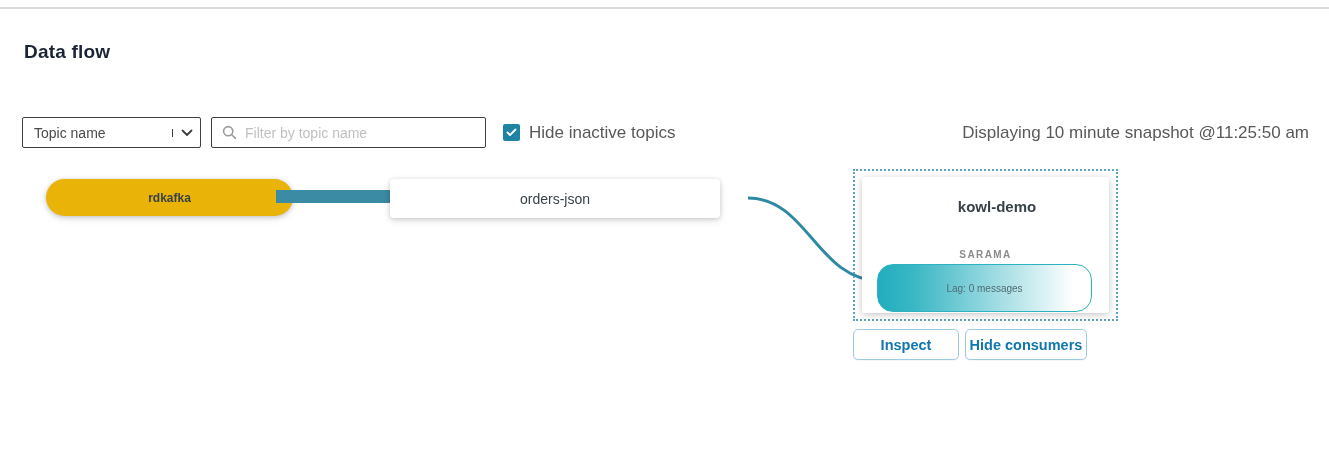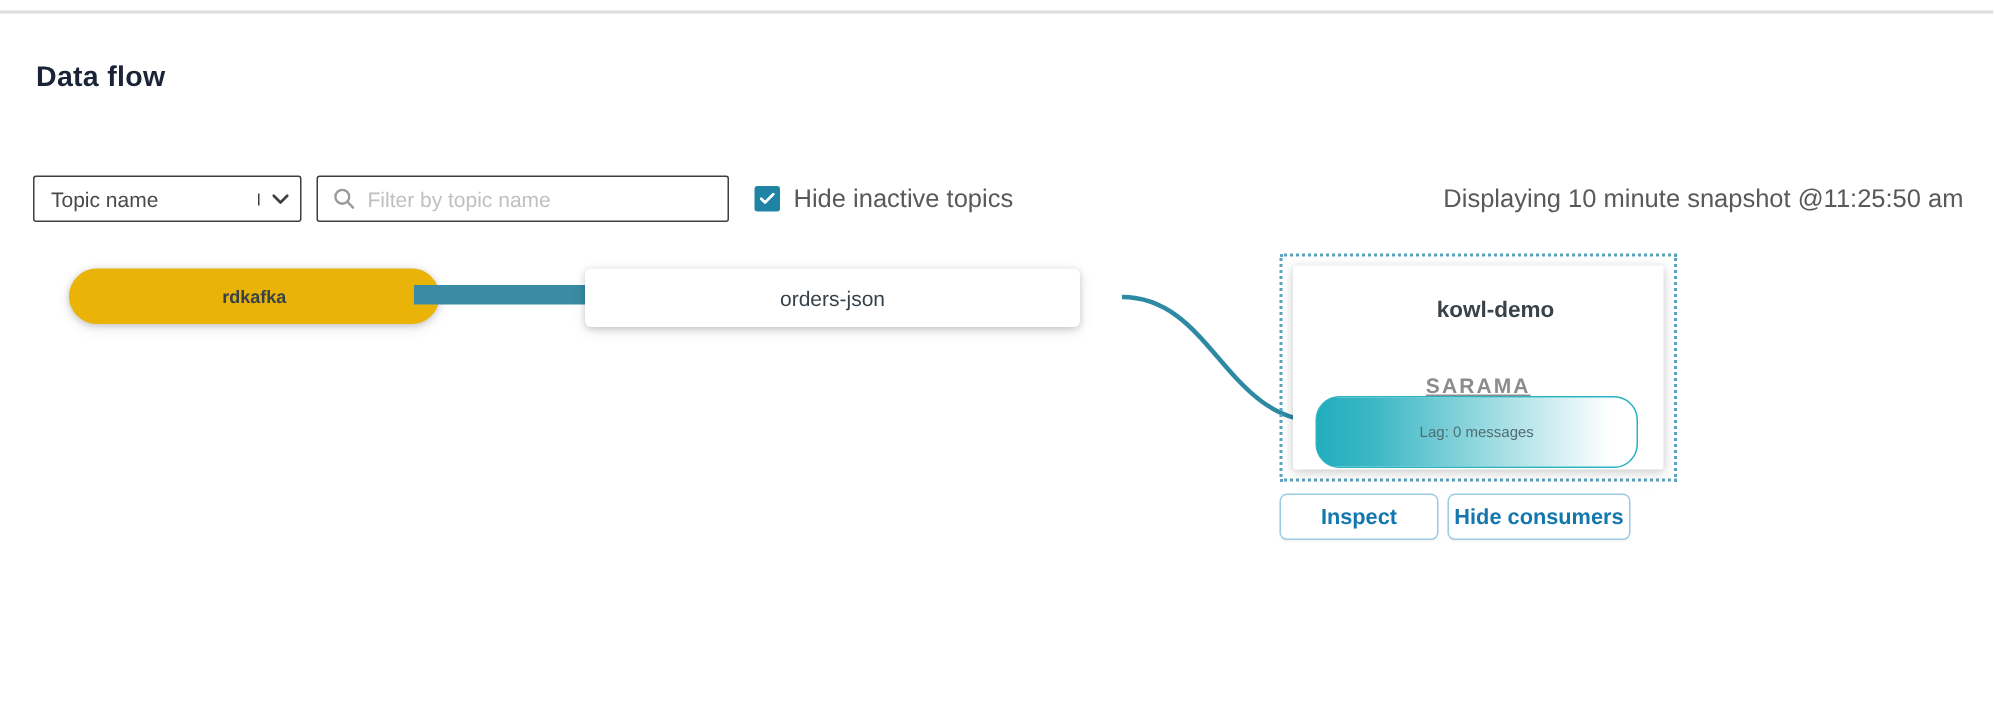--- a/index.html
+++ b/index.html
@@ -59,21 +59,21 @@
   .group-box { position:absolute; left:853px; top:169px; width:265px; height:152px;
     border:2px dotted #5ba3bf; background:transparent; }
 
   .group-card { position:absolute; left:862px; top:177px; width:247px; height:136px;
     background:#fff; border-radius:2px;
     box-shadow:0 1px 6px rgba(0,0,0,.16), 0 4px 12px rgba(0,0,0,.07); }
 
   .group-name { position:absolute; left:0; right:0; top:21px; text-align:center;
     font-size:15px; font-weight:700; color:#37424a;margin-left:23px; }
   .client-label { position:absolute; left:0; right:0; top:72px; text-align:center;
-    font-size:14px; font-weight:700; letter-spacing:1.4px; color:#8c8c8c;text-decoration:underline; }
+    font-size:10px; font-weight:700; letter-spacing:1.4px; color:#8c8c8c; }
 
   .lag-pill { position:absolute; left:15px; top:87px; width:215px; height:48px;
     border:1.5px solid #2cb2c0; border-radius:16px;
     background:linear-gradient(90deg,#21adbd 0%,#3db8c5 18%,#ffffff 92%);
     display:flex; align-items:center; justify-content:center;
     font-size:10px; color:#4f6d74; }
 
   .action-btn { position:absolute; top:329px; height:31px; background:#fff;
     border:1px solid #9ccbe4; border-radius:5px; color:#1177ad; font-size:14.5px;
     font-weight:600; display:flex; align-items:center; justify-content:center;

